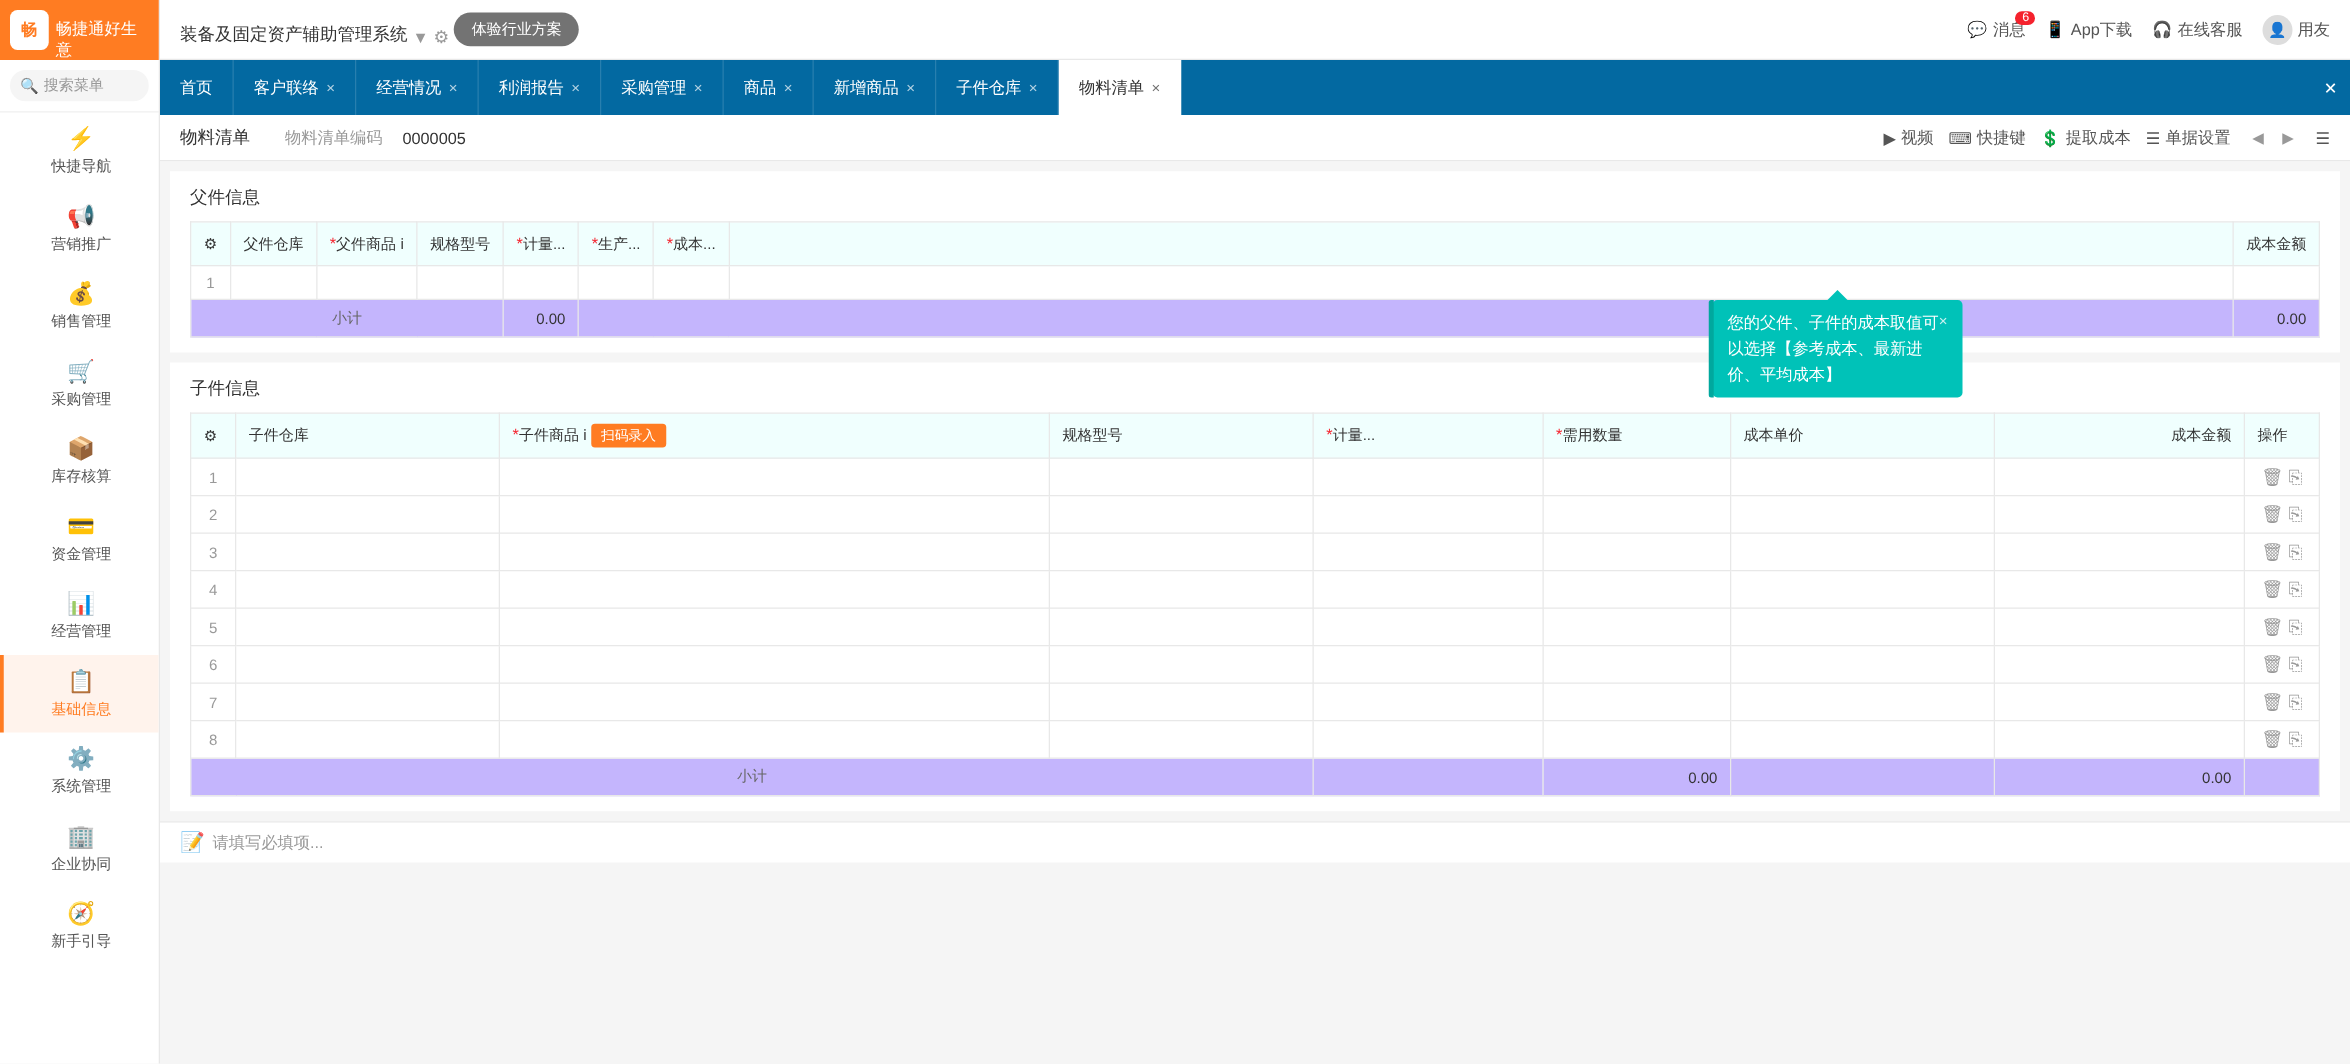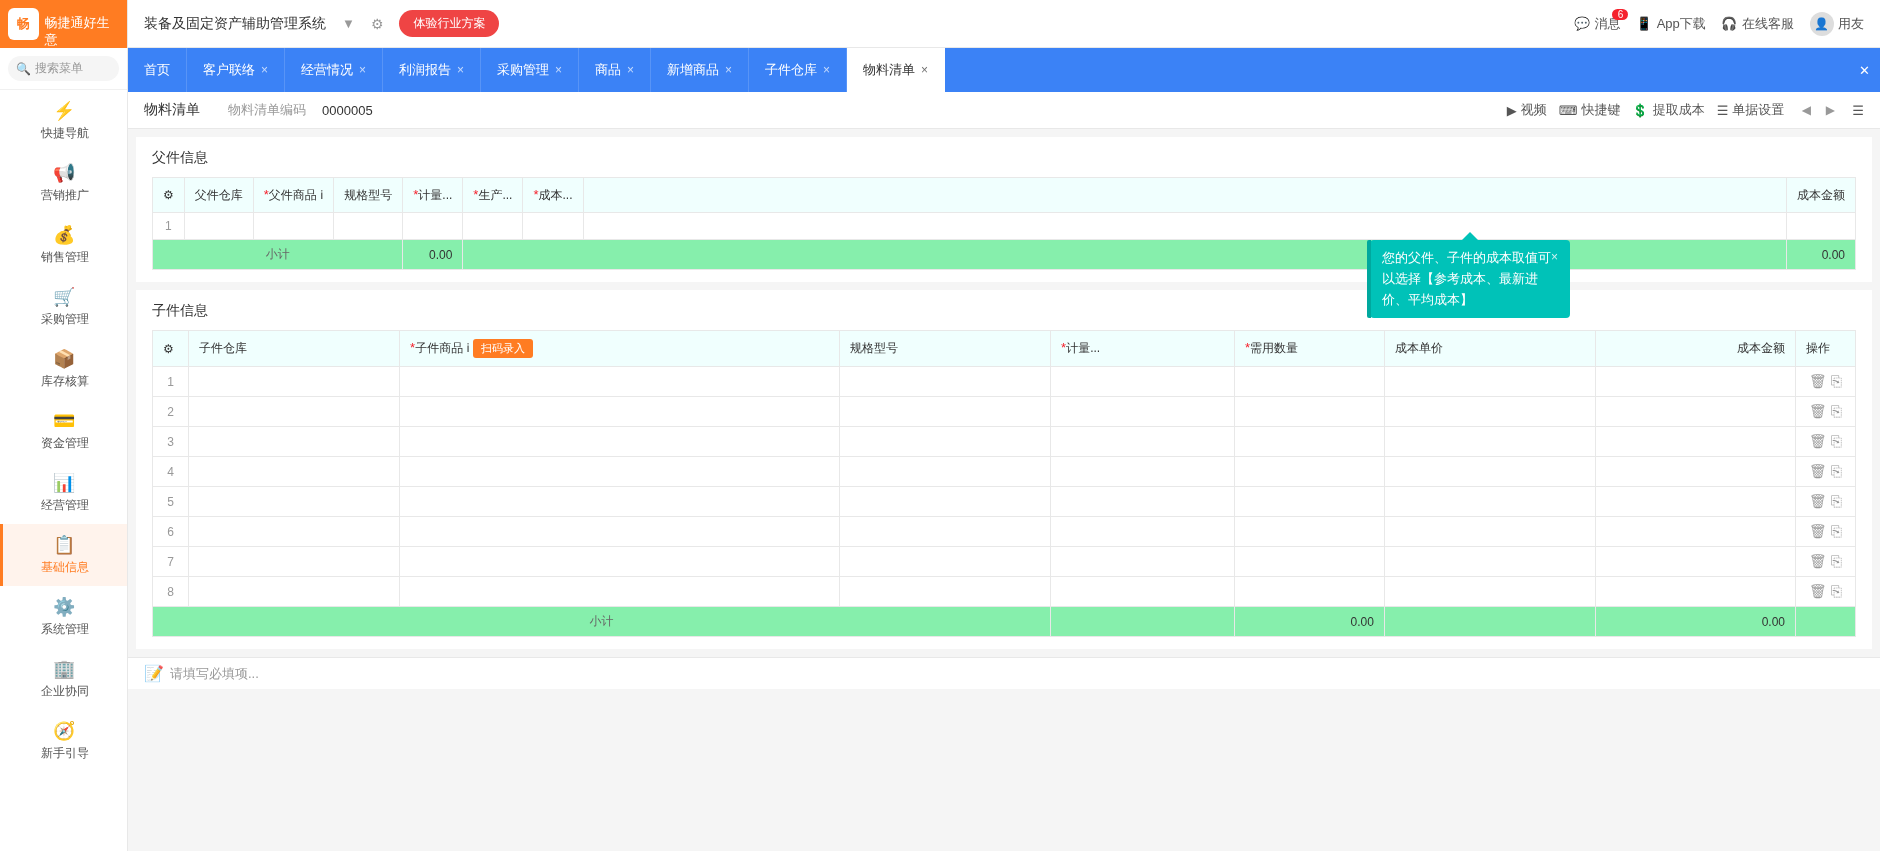--- a/index.html
+++ b/index.html
@@ -54,37 +54,37 @@
     
     .main { flex: 1; display: flex; flex-direction: column; overflow: hidden; }
 
     
     .topbar {
       height: 48px; background: #fff;
       display: flex; align-items: center; justify-content: space-between;
       padding: 0 16px; border-bottom: 1px solid #e8e8e8;
       flex-shrink: 0;
     }
-    .topbar-left { display: flex; align-items: center; gap: 16px; }
+    .topbar-left { display: flex; align-items: flex-end; gap: 4px; }
     .topbar-system-name { font-size: 14px; color: #333; }
     .topbar-settings { color: #999; cursor: pointer; font-size: 16px; }
     .topbar-trial-btn {
-      background: #ef4444; color: #fff;
+      background: #737373; color: #fff;
       border: none; border-radius: 14px;
       padding: 5px 14px; cursor: pointer; font-size: 12px;
     }
     .topbar-right { display: flex; align-items: center; gap: 16px; }
     .topbar-icon-group { display: flex; align-items: center; gap: 4px; color: #555; cursor: pointer; font-size: 12px; position: relative; }
     .badge { position: absolute; top: -6px; right: -8px; background: #f5222d; color: #fff; border-radius: 8px; font-size: 10px; padding: 0 4px; min-width: 16px; text-align: center; }
     .topbar-user { display: flex; align-items: center; gap: 4px; cursor: pointer; color: #555; }
     .user-avatar { width: 24px; height: 24px; background: #ddd; border-radius: 50%; display: flex; align-items: center; justify-content: center; font-size: 12px; }
 
     
     .nav-tabs {
-      height: 44px; background: #3b82f6;
+      height: 44px; background: #0369a1;
       display: flex; align-items: stretch;
       flex-shrink: 0; overflow-x: auto;
     }
     .nav-tab {
       display: flex; align-items: center; gap: 4px;
       padding: 0 16px; color: #fff; cursor: pointer;
       white-space: nowrap; font-size: 13px;
       border-right: 1px solid rgba(255,255,255,0.15);
       position: relative;
     }
@@ -120,21 +120,21 @@
       padding: 8px 10px; text-align: left;
       border: 1px solid #e8e8e8; font-size: 12px;
       white-space: nowrap;
     }
     .data-table th .required { color: #f5222d; }
     .data-table td {
       padding: 6px 10px; border: 1px solid #e8e8e8;
       color: #333; font-size: 12px;
     }
     .data-table .row-num { text-align: center; color: #999; width: 36px; }
-    .data-table .subtotal-row { background: #86efac; }
+    .data-table .subtotal-row { background: #c4b5fd; }
     .data-table .subtotal-label { text-align: center; color: #666; }
     .data-table .subtotal-val { text-align: right; font-weight: 500; color: #333; }
     .scan-btn {
       background: #ff7c22; color: #fff; border: none;
       border-radius: 3px; padding: 2px 8px; font-size: 11px; cursor: pointer;
     }
     .col-actions { text-align: center; width: 60px; }
     .action-icons { display: flex; gap: 4px; justify-content: center; }
     .action-icon { cursor: pointer; color: #999; font-size: 14px; }
 

